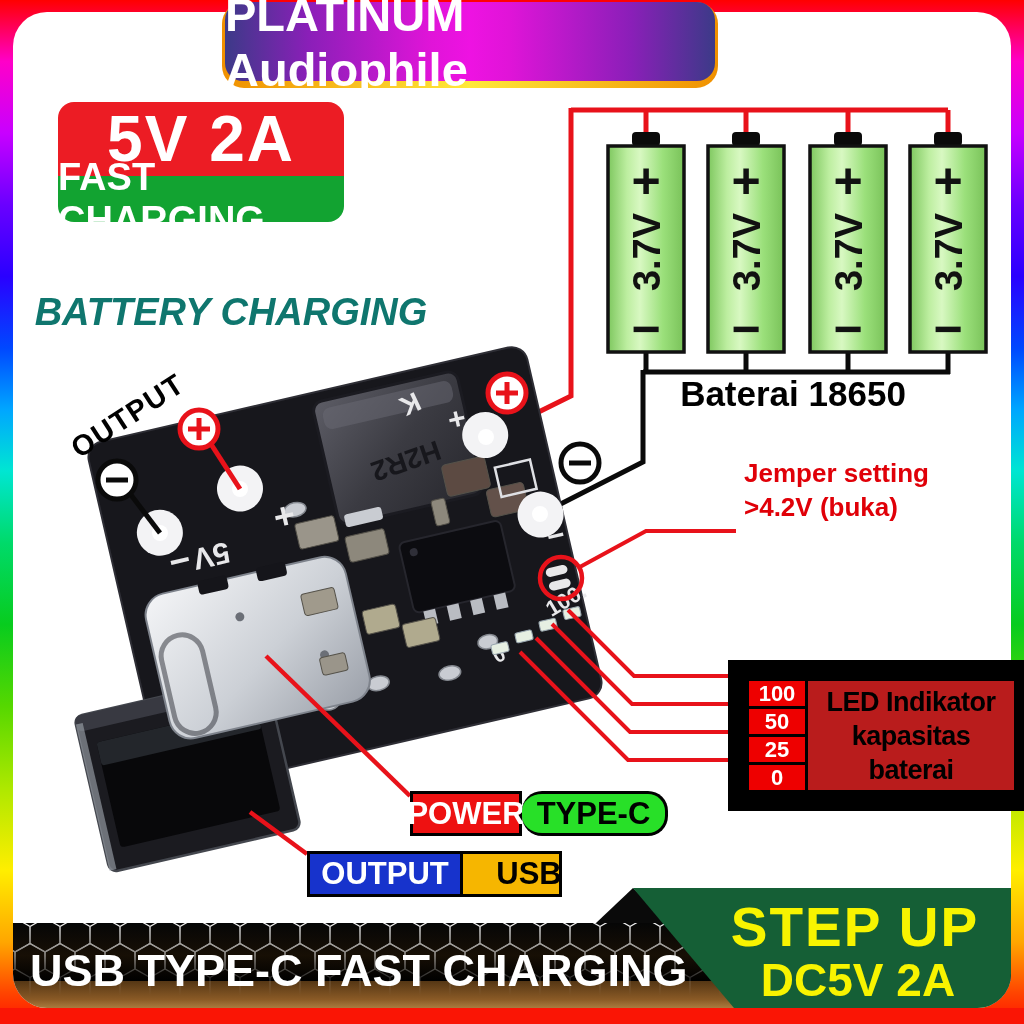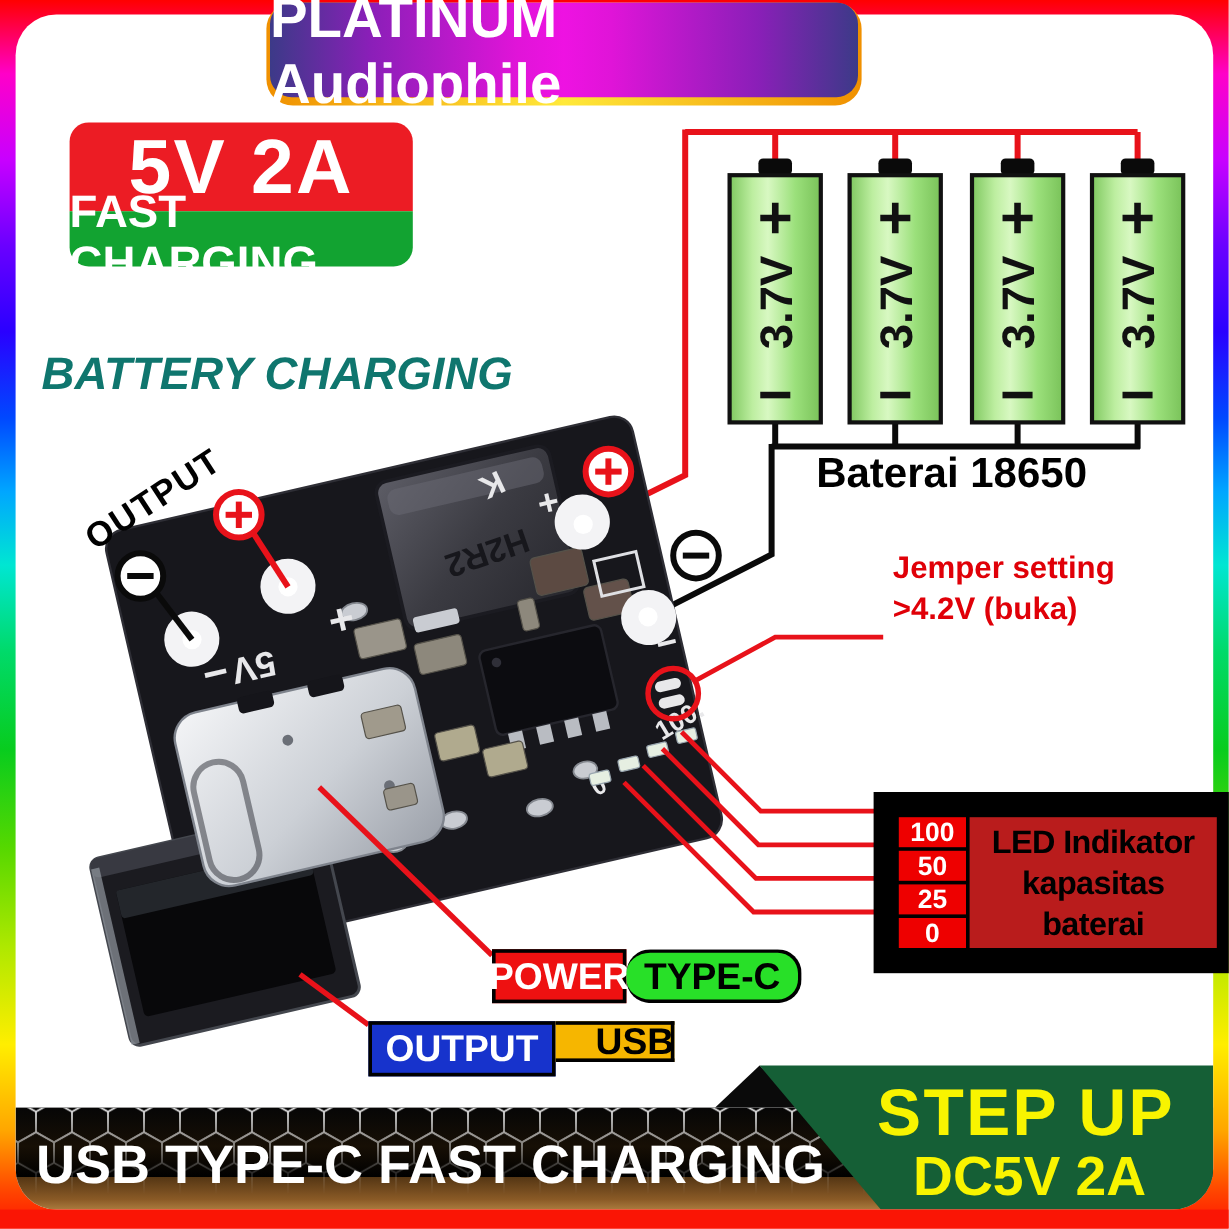--- a/index.html
+++ b/index.html
@@ -52,21 +52,21 @@
     display:flex;flex-direction:column;align-items:center;justify-content:center;}
   
   .iorow{display:flex;}
   .inputrow{left:410px;top:791px;}
   .outputrow{left:307px;top:851px;}
   .iocell{height:45px;border:3px solid #000;display:flex;align-items:center;
     justify-content:center;font-weight:bold;font-size:31px;}
   .io-input{width:112px;background:#ee1111;color:#fff;}
   .io-typec{width:146px;background:#28e028;color:#000;border-left:none;border-radius:20px;}
   .io-output{width:156px;height:46px;background:#1733cc;color:#fff;}
-  .io-usb{width:99px;height:34px;background:#f6b600;color:#000;border-left:none;padding-left:36px;}
+  .io-usb{width:99px;height:46px;background:#f6b600;color:#000;border-left:none;padding-left:36px;}
   text{font-family:"Liberation Sans",sans-serif;}
 </style>
 </head>
 <body>
 
 <div class="stage">
   <div class="frame"></div>
   <div class="inner"></div>
 
   <svg class="scene" width="1024" height="1024" viewBox="0 0 1024 1024">

